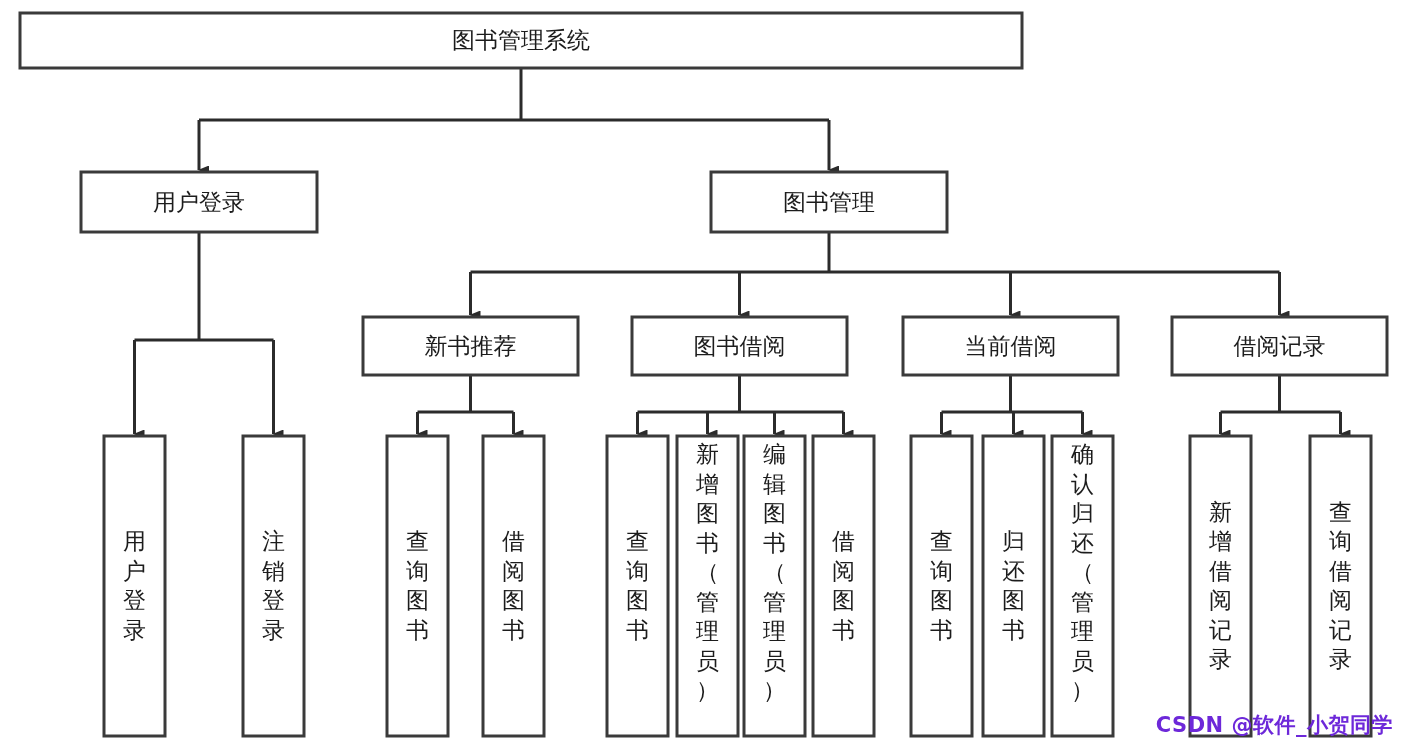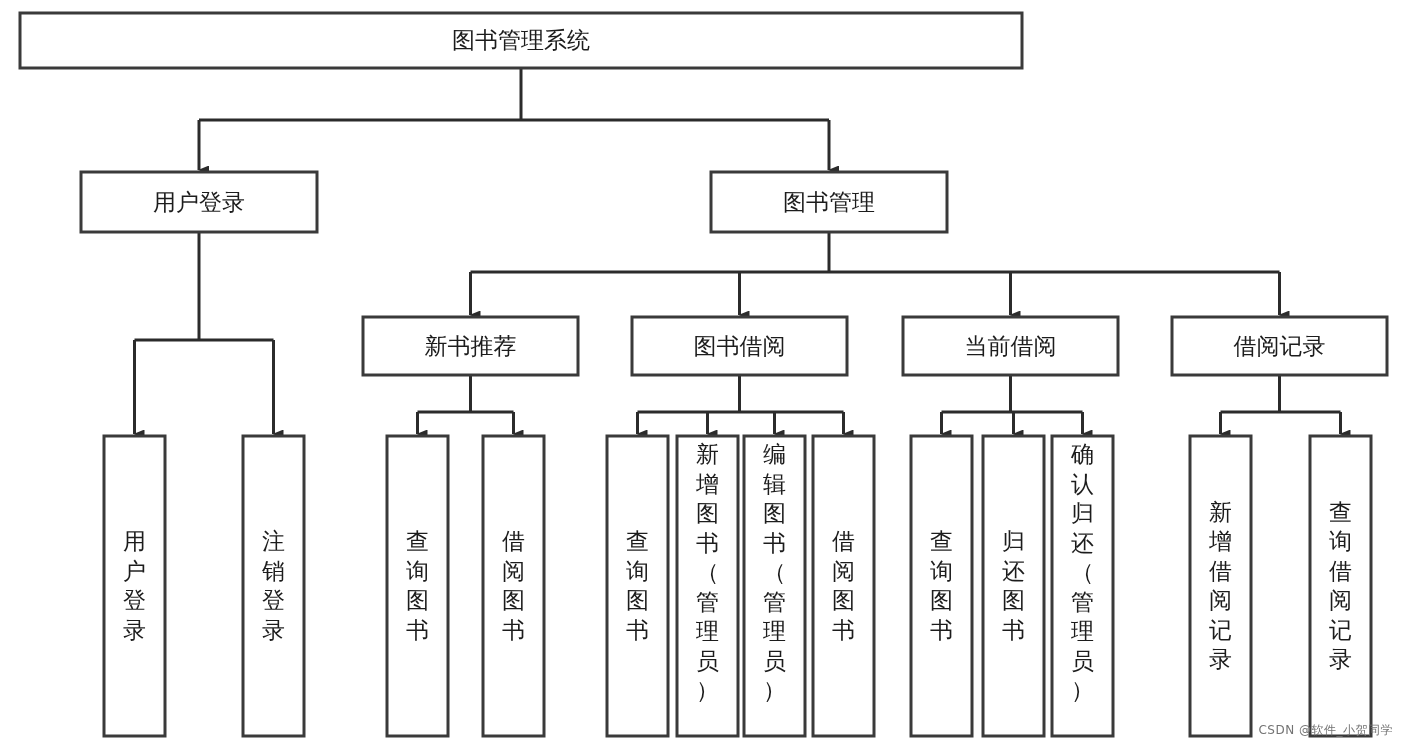--- a/index.html
+++ b/index.html
@@ -16,22 +16,22 @@
     font-size:23px;text-anchor:middle;dominant-baseline:middle;
   }
   .leaf-label{
     fill:#1c1c1c;font-family:"DejaVu Sans","Liberation Sans",sans-serif;
     font-size:23px;
   }
   .leaf-label tspan{text-anchor:middle;}
   .watermark{
     position:absolute;right:12px;bottom:8px;
     font-family:"DejaVu Sans","Liberation Sans",sans-serif;
-    font-size:12px;color:#737373;white-space:nowrap;
-    letter-spacing:0.5px;pointer-events:none;
+    font-size:21px;color:#6d28d9;white-space:nowrap;
+    letter-spacing:0.5px;pointer-events:none;font-weight:bold;
   }
 </style>
 </head>
 <body>
 
 <div id="stage">
 
   <svg id="diagram" viewBox="0 0 1405 747">
     <defs>
       <marker id="arrowhead" markerWidth="9" markerHeight="11" refX="4.5" refY="10" orient="auto" markerUnits="userSpaceOnUse">

